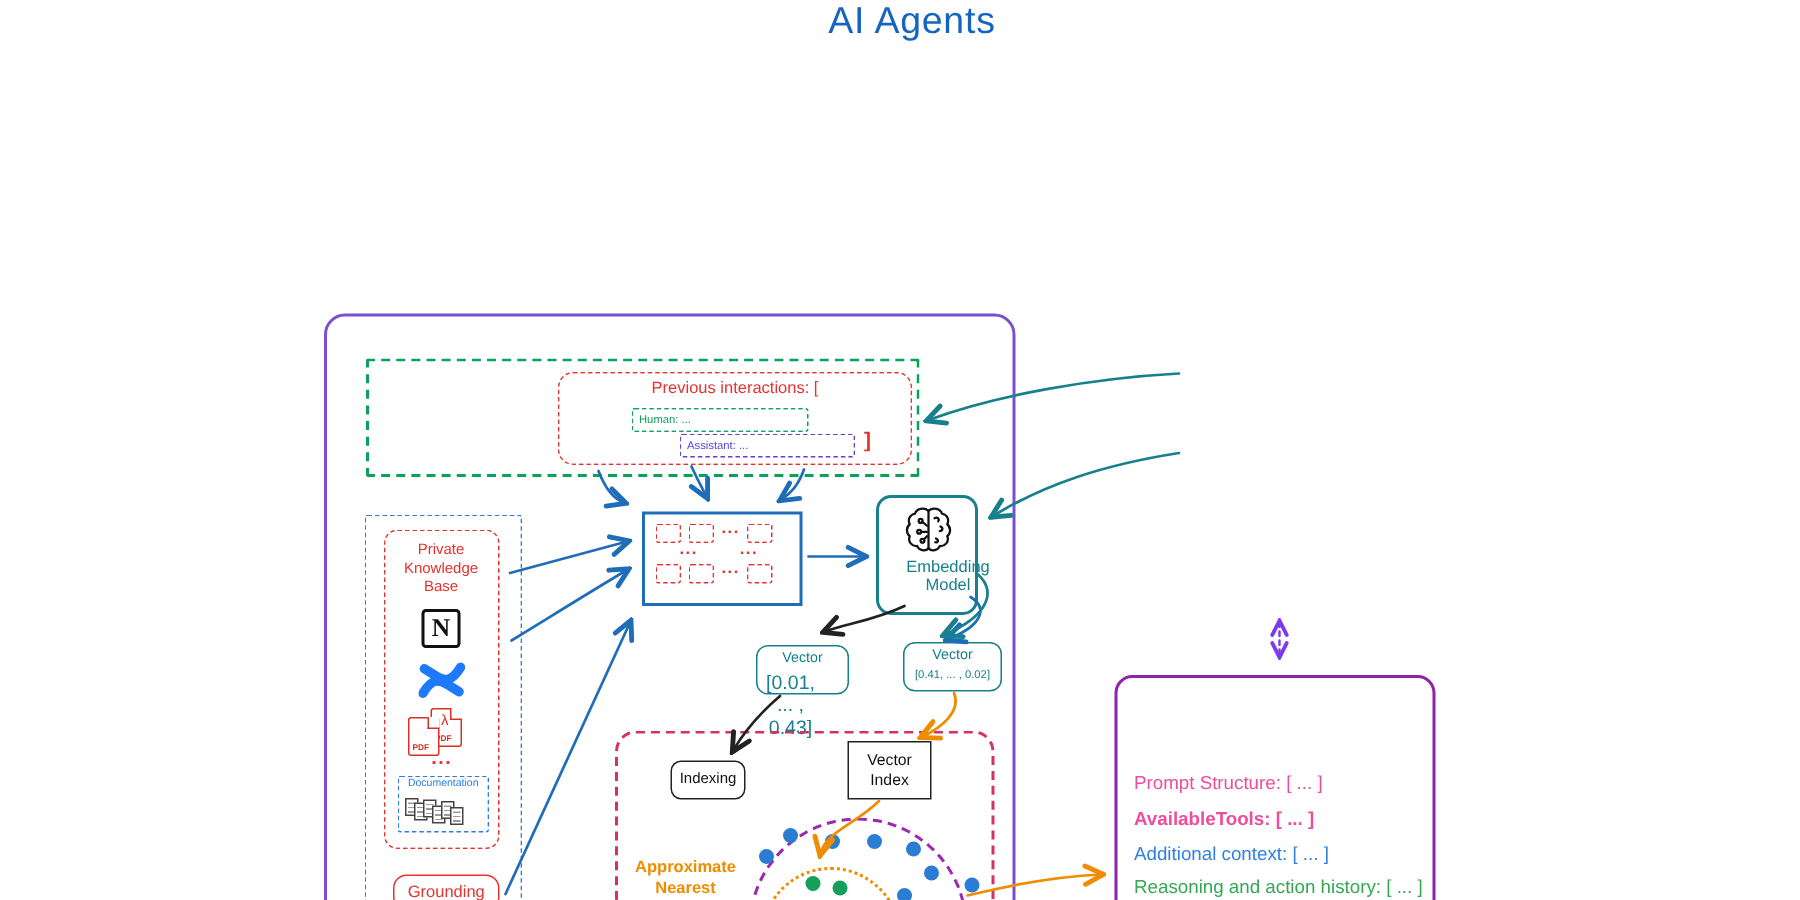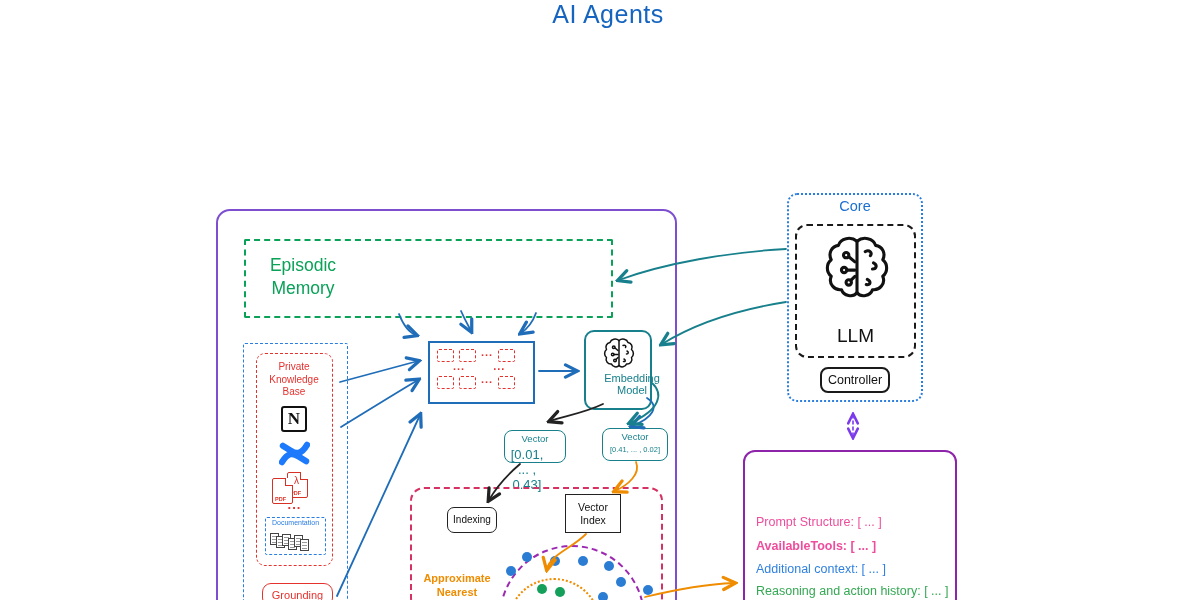--- a/index.html
+++ b/index.html
@@ -49,22 +49,31 @@
         </g>
       </symbol>
     </defs>
   </svg>
 
   <div class="abs ctr title-kicker" style="left:16px;right:0;top:60">AI Agents</div>
 
   <div class="abs" style="left:216px;top:209px;width:461px;height:405px;border:2px solid #7d4fd0;border-radius:14px"></div>
 
   <div class="abs" style="left:244px;top:239px;width:369px;height:79px;border:2px dashed #0aa158;border-radius:2px"></div>
-  <div class="abs ctr" style="left:255px;top:254px;width:96px;font-size:17.5px;line-height:23px;color:#0aa158">Episodic Memory</div>
-
+
+  <div class="abs" style="left:372px;top:248px;width:236px;height:62px;border:1.6px dashed #e5322e;border-radius:10px">
+    <div class="abs ctr" style="left:0;right:0;top:4px;font-size:11px;color:#e5322e">Previous interactions: [</div>
+    <div class="abs" style="left:48px;top:23px;width:118px;height:16px;border:1.4px dashed #0aa158;border-radius:2px">
+      <span class="abs" style="left:4px;top:2px;font-size:7.5px;color:#0aa158">Human: ...</span>
+    </div>
+    <div class="abs" style="left:80px;top:40px;width:117px;height:16px;border:1.4px dashed #5b43d8;border-radius:2px">
+      <span class="abs" style="left:4px;top:2px;font-size:7.5px;color:#5b43d8">Assistant: ...</span>
+    </div>
+    <span class="abs" style="left:203px;top:36px;font-size:14px;font-weight:bold;color:#e5322e">]</span>
+  </div>
 
   <div class="abs" style="left:243px;top:343px;width:105px;height:262px;border:1.6px dashed #2a7de1;border-radius:2px"></div>
 
   <div class="abs" style="left:256px;top:353px;width:77px;height:213px;border:1.6px dashed #e5322e;border-radius:9px">
     <div class="abs ctr" style="left:6px;top:7px;width:62px;font-size:10px;line-height:12.5px;color:#e5322e">Private Knowledge Base</div>
     <div class="abs notion" style="left:24px;top:52px">
       <span>N</span>
     </div>
     <svg class="abs" style="left:22px;top:86px" width="31" height="27" viewBox="0 0 32 28">
       <g fill="none" stroke="#1d7afc" stroke-width="6.5" stroke-linecap="round">
@@ -146,31 +155,20 @@
     </div>
 
   <div class="abs ctr" style="left:447px;top:507px;width:50px;height:26px;border:1.6px solid #222;border-radius:7px;background:#fff;
        font-size:10px;line-height:23px;color:#111">Indexing</div>
 
   <div class="abs ctr" style="left:565px;top:494px;width:56px;height:39px;border:1.6px solid #222;background:#fff;
        font-size:10.5px;line-height:13px;color:#111;padding-top:6px;z-index:5">Vector Index</div>
 
   <div class="abs ctr" style="left:414px;top:571px;width:86px;font-size:11px;font-weight:bold;line-height:14px;color:#ef8c00">Approximate Nearest</div>
 
-  <div class="abs" style="left:787px;top:193px;width:136px;height:209px;border:2px dotted #2a7de1;border-radius:10px">
-    <div class="abs ctr" style="left:0;right:0;top:3px;font-size:14.5px;color:#1c6fd0">Core</div>
-    <div class="abs" style="left:6px;top:29px;width:121px;height:134px;border:2px dashed #1a1a1a;border-radius:12px">
-      <svg class="abs" style="left:25px;top:8px" width="70" height="66">
-        <use href="#brain" width="70" height="66"></use>
-      </svg>
-      <div class="abs ctr" style="left:0;right:0;top:99px;font-size:19px;color:#111">LLM</div>
-    </div>
-    <div class="abs ctr" style="left:31px;top:172px;width:70px;height:26px;border:2px solid #1a1a1a;border-radius:8px;
-         font-size:12.5px;line-height:22px;color:#111">Controller</div>
-  </div>
 
   <div class="abs" style="left:743px;top:450px;width:214px;height:162px;border:2px solid #8e24aa;border-radius:12px">
     <div class="stm-item" style="top: 63px; color: rgb(238, 77, 157);">Prompt Structure: [ ... ]</div>
     <div class="stm-item" style="top: 87px; color: rgb(238, 77, 157); font-weight: bold;">AvailableTools: [ ... ]</div>
     <div class="stm-item" style="top: 110px; color: rgb(47, 128, 224);">Additional context: [ ... ]</div>
     <div class="stm-item" style="top: 132px; color: rgb(52, 168, 83); text-align: center;">Reasoning and action history: [ ... ]</div>
   </div>
 
   <svg class="arrows" width="1200" height="600" viewBox="0 0 1200 600">
     <defs>

